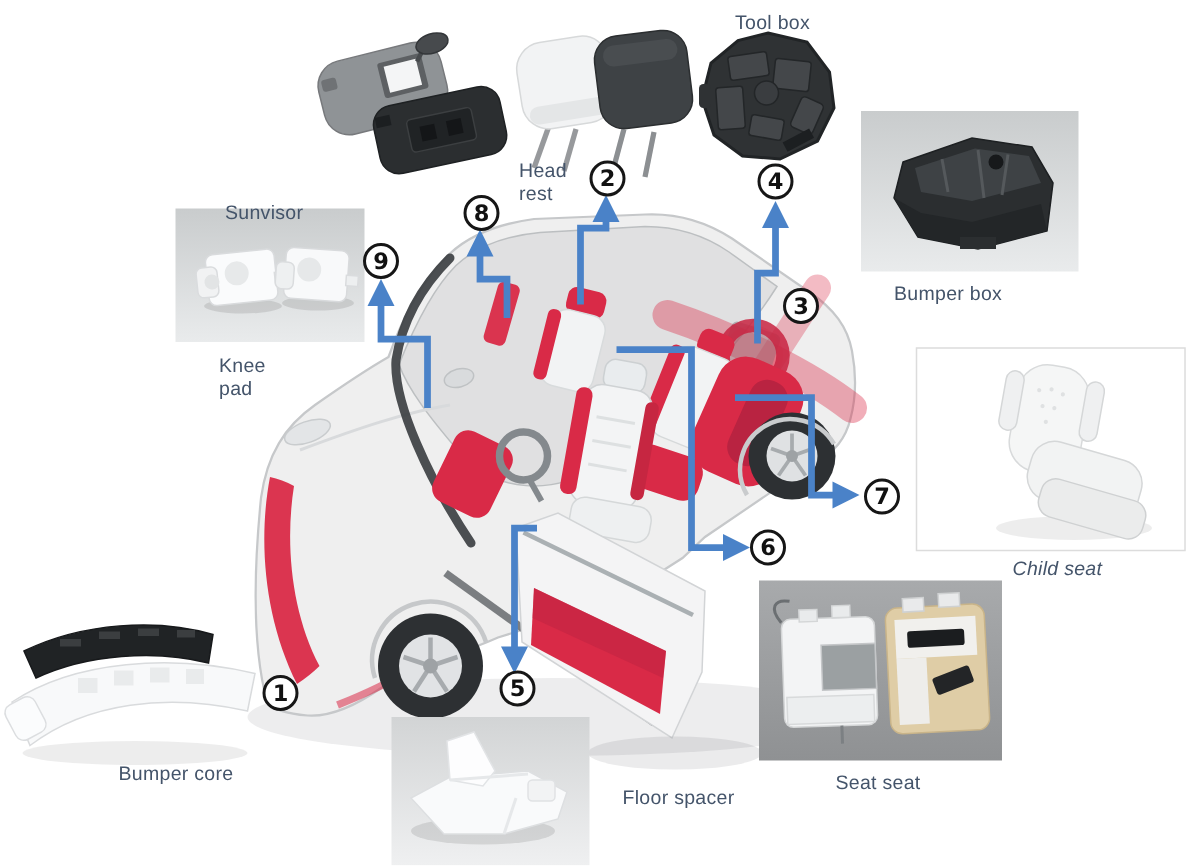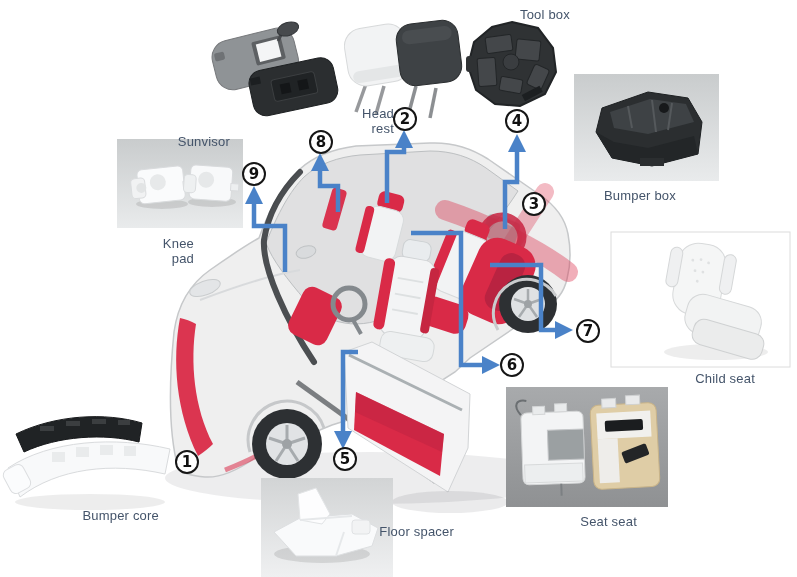--- a/index.html
+++ b/index.html
@@ -1,19 +1,19 @@
 <!DOCTYPE html>
 <html><head>
 <meta charset="utf-8">
 <style>
   html,body{margin:0;padding:0;background:#ffffff;}
   .stage{position:relative;width:797px;height:577px;background:#ffffff;overflow:hidden;
          font-family:"Liberation Sans",sans-serif;}
   .stage svg{position:absolute;left:0;top:0;}
-  .lbl{position:absolute;font-size:13px;line-height:15px;color:#44546a;text-align:right;
+  .lbl{position:absolute;font-size:13px;line-height:15px;color:#44546a;text-align:left;
        letter-spacing:.2px;}
   .num{position:absolute;width:24px;height:24px;box-sizing:border-box;border:2px solid #161616;
        border-radius:50%;background:#ffffff;color:#111111;display:flex;align-items:center;
        justify-content:center;font:bold 15px "DejaVu Sans",sans-serif;}
 </style>
 </head>
 <body>
 
 <div class="stage">
 
@@ -315,18 +315,18 @@
 <div class="num" style="left:500px;top:353px;">6</div>
 <div class="num" style="left:576px;top:319px;">7</div>
 <div class="num" style="left:309px;top:130px;">8</div>
 <div class="num" style="left:242px;top:162px;">9</div>
 
 <div class="lbl" style="left:150px;top:95px;width:80px;margin-top:39px;">Sunvisor</div>
 <div class="lbl" style="left:346px;top:90px;width:48px;margin-top:16px;">Head rest</div>
 <div class="lbl" style="left:490px;top:7px;width:80px;">Tool box</div>
 <div class="lbl" style="left:596px;top:188px;width:80px;">Bumper box</div>
 <div class="lbl" style="left:146px;top:236px;width:48px;">Knee pad</div>
-<div class="lbl" style="left:675px;top:371px;width:80px;">Child seat</div>
+<div class="lbl" style="left:675px;top:371px;width:80px;font-style:italic;">Child seat</div>
 <div class="lbl" style="left:79px;top:508px;width:80px;">Bumper core</div>
-<div class="lbl" style="left:374px;top:524px;width:80px;">Floor spacer</div>
+<div class="lbl" style="left:415px;top:524px;width:80px;">Floor spacer</div>
 <div class="lbl" style="left:557px;top:514px;width:80px;">Seat seat</div>
 
 </div>
 
 </body></html>

